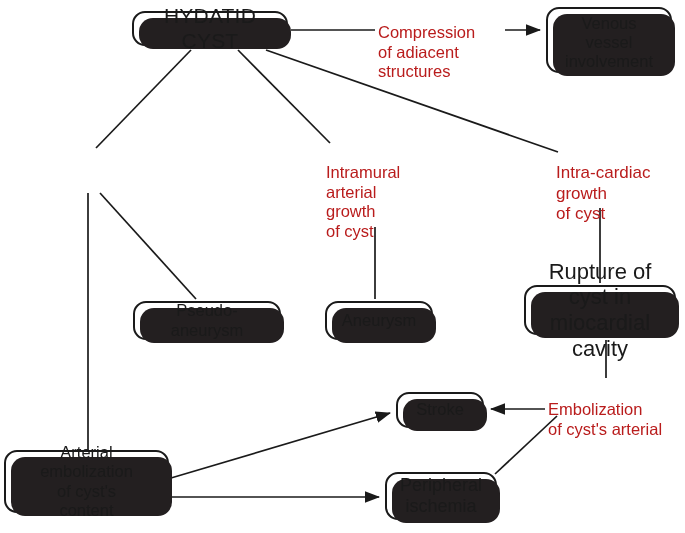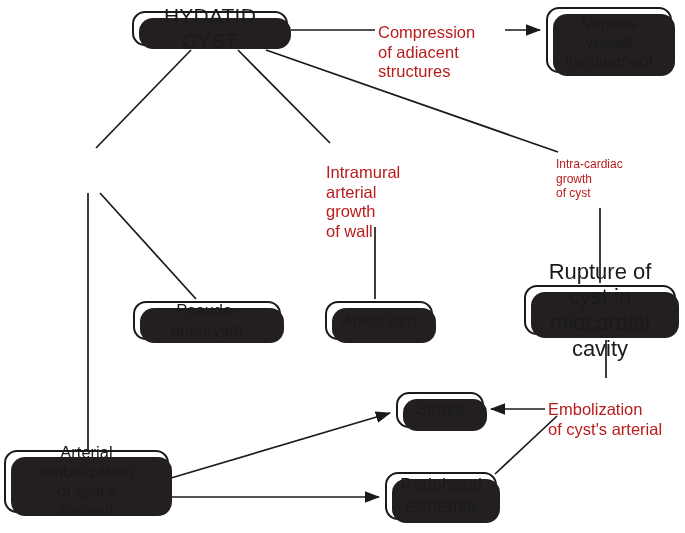--- a/index.html
+++ b/index.html
@@ -76,21 +76,21 @@
   #node-pseudo-aneurysm   { left: 133px; top: 301px; width: 148px; height: 39px; font-size: 16.5px; }
   #node-aneurysm          { left: 325px; top: 301px; width: 108px; height: 39px; font-size: 16.5px; }
   #node-rupture-cyst      { left: 524px; top: 285px; width: 152px; height: 50px; font-size: 22px; }
   #node-stroke            { left: 396px; top: 392px; width: 88px;  height: 36px; font-size: 16.5px; }
   #node-arterial-emb      { left: 4px;   top: 450px; width: 165px; height: 63px; font-size: 16.5px; }
   #node-peripheral-isch   { left: 385px; top: 472px; width: 112px; height: 48px; font-size: 18px; }
 
   #text-compression       { left: 378px; top: 3px;   width: 124px; font-size: 16.5px; }
   #text-arterial-wall     { left: 28px;  top: 152px; width: 124px; font-size: 16.5px; }
   #text-intramural        { left: 326px; top: 143px; width: 96px;  font-size: 16.5px; }
-  #text-intracardiac      { left: 556px; top: 143px; width: 112px; font-size: 12px; }
+  #text-intracardiac      { left: 556px; top: 143px; width: 112px; font-size: 17px; }
   #text-embolization      { left: 548px; top: 380px; width: 130px; font-size: 16.5px; }
 </style>
 </head>
 <body>
 
 <div id="diagram-root">
 
   <svg id="edge-layer" viewBox="0 0 685 533">
     <defs>
       <marker id="arrowhead" markerWidth="9" markerHeight="7" refX="8.4" refY="3.5" orient="auto" markerUnits="strokeWidth">
@@ -141,21 +141,21 @@
     <span class="node-label">Venous
 vessel
 involvement</span>
   </div>
 
 
   <div class="node-text" id="text-intramural">
     <span class="node-label">Intramural
 arterial
 growth
-of wall</span>
+of cyst</span>
   </div>
 
   <div class="node-text" id="text-intracardiac">
     <span class="node-label">Intra-cardiac
 growth
 of cyst</span>
   </div>
 
   <div class="node-box" id="node-pseudo-aneurysm">
     <span class="node-label">Pseudo-aneurysm</span>

